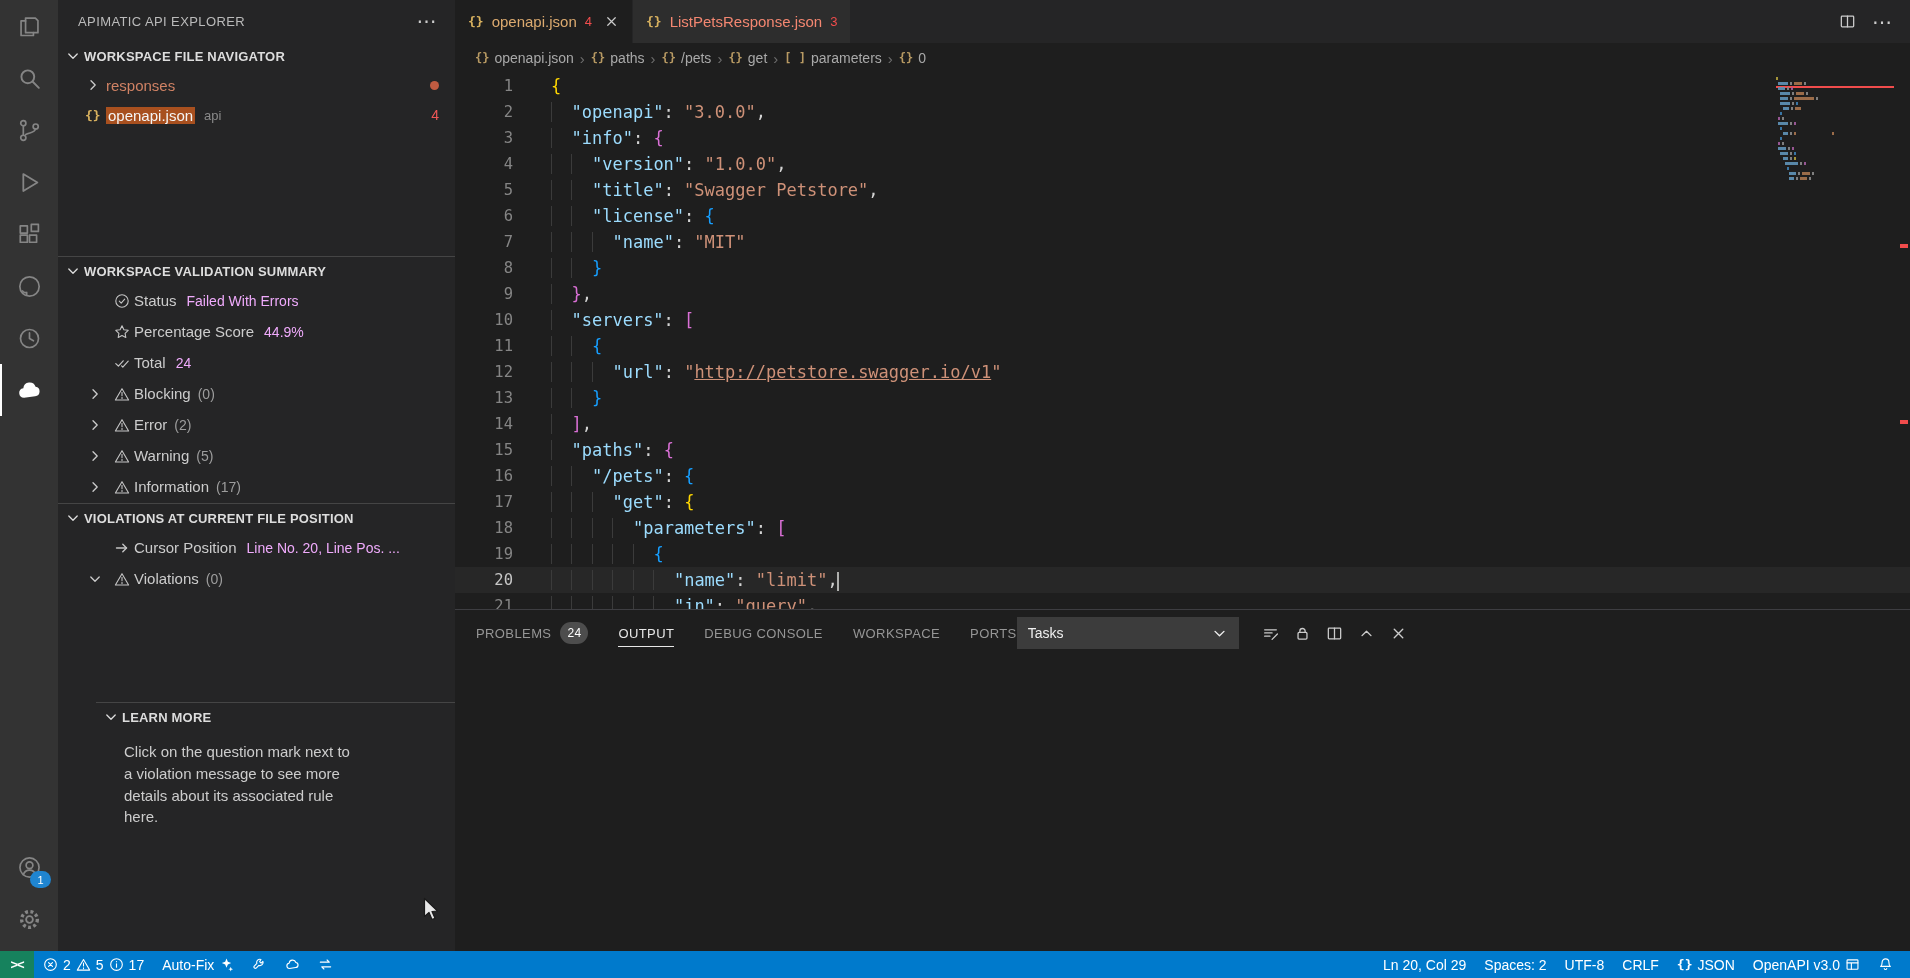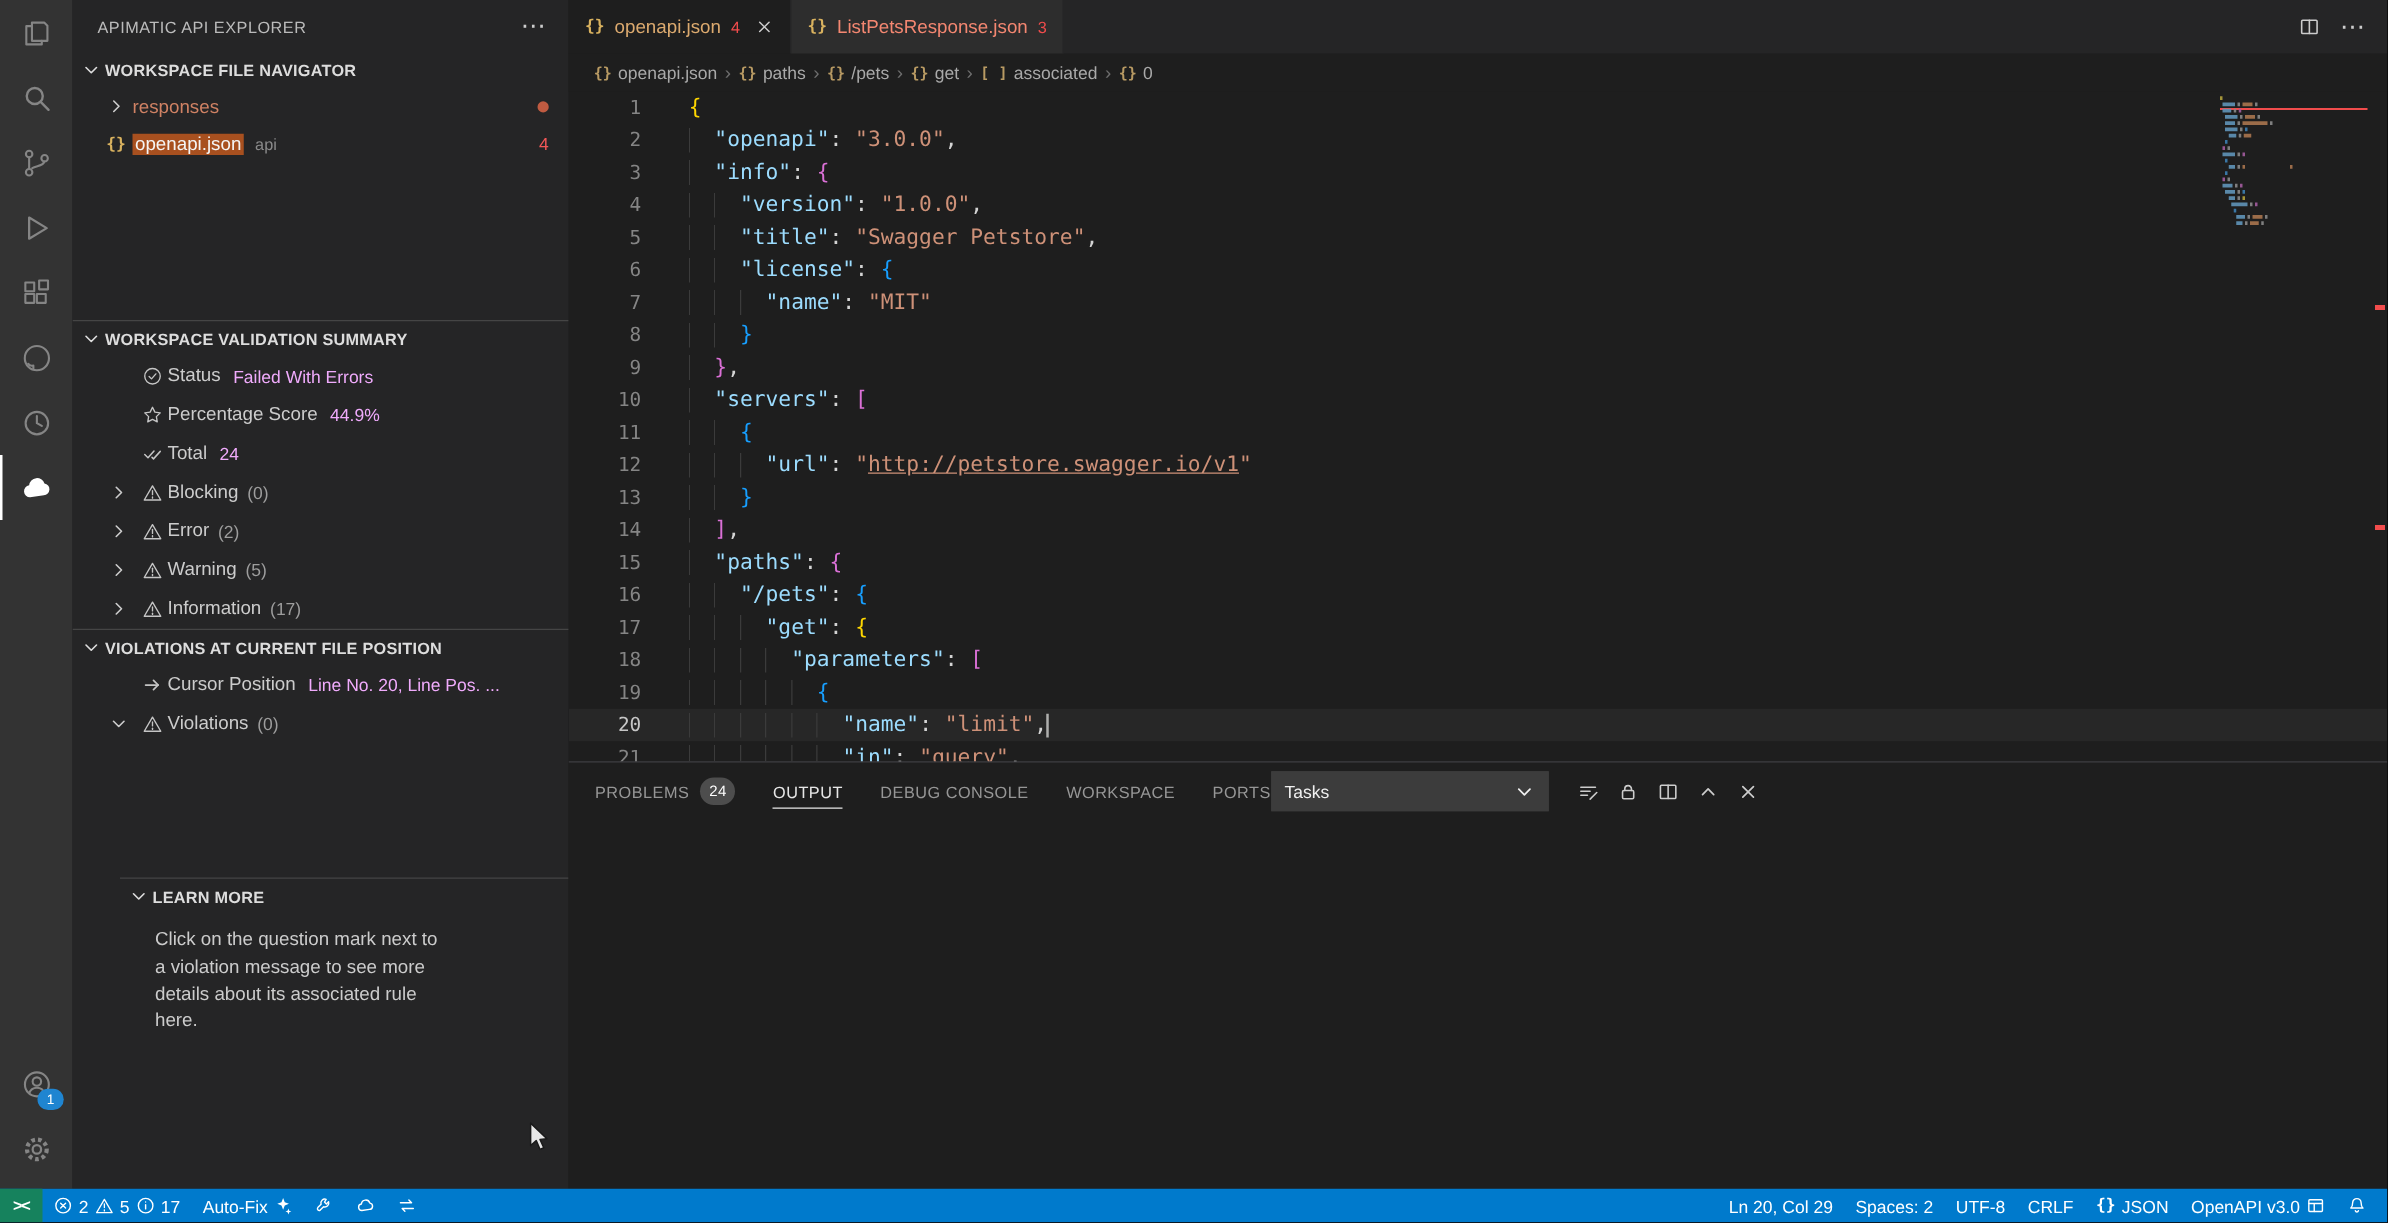--- a/index.html
+++ b/index.html
@@ -462,21 +462,21 @@
             <span class="bc-label">/pets</span>
           </span>
           <span class="bc-sep">›</span>
           <span class="bc-item">
             <span class="bc-icon">{}</span>
             <span class="bc-label">get</span>
           </span>
           <span class="bc-sep">›</span>
           <span class="bc-item">
             <span class="bc-icon">[ ]</span>
-            <span class="bc-label">associated</span>
+            <span class="bc-label">parameters</span>
           </span>
           <span class="bc-sep">›</span>
           <span class="bc-item">
             <span class="bc-icon">{}</span>
             <span class="bc-label">0</span>
           </span>
         </div>
 
       <div class="code-area">
         <div class="code-lines">

